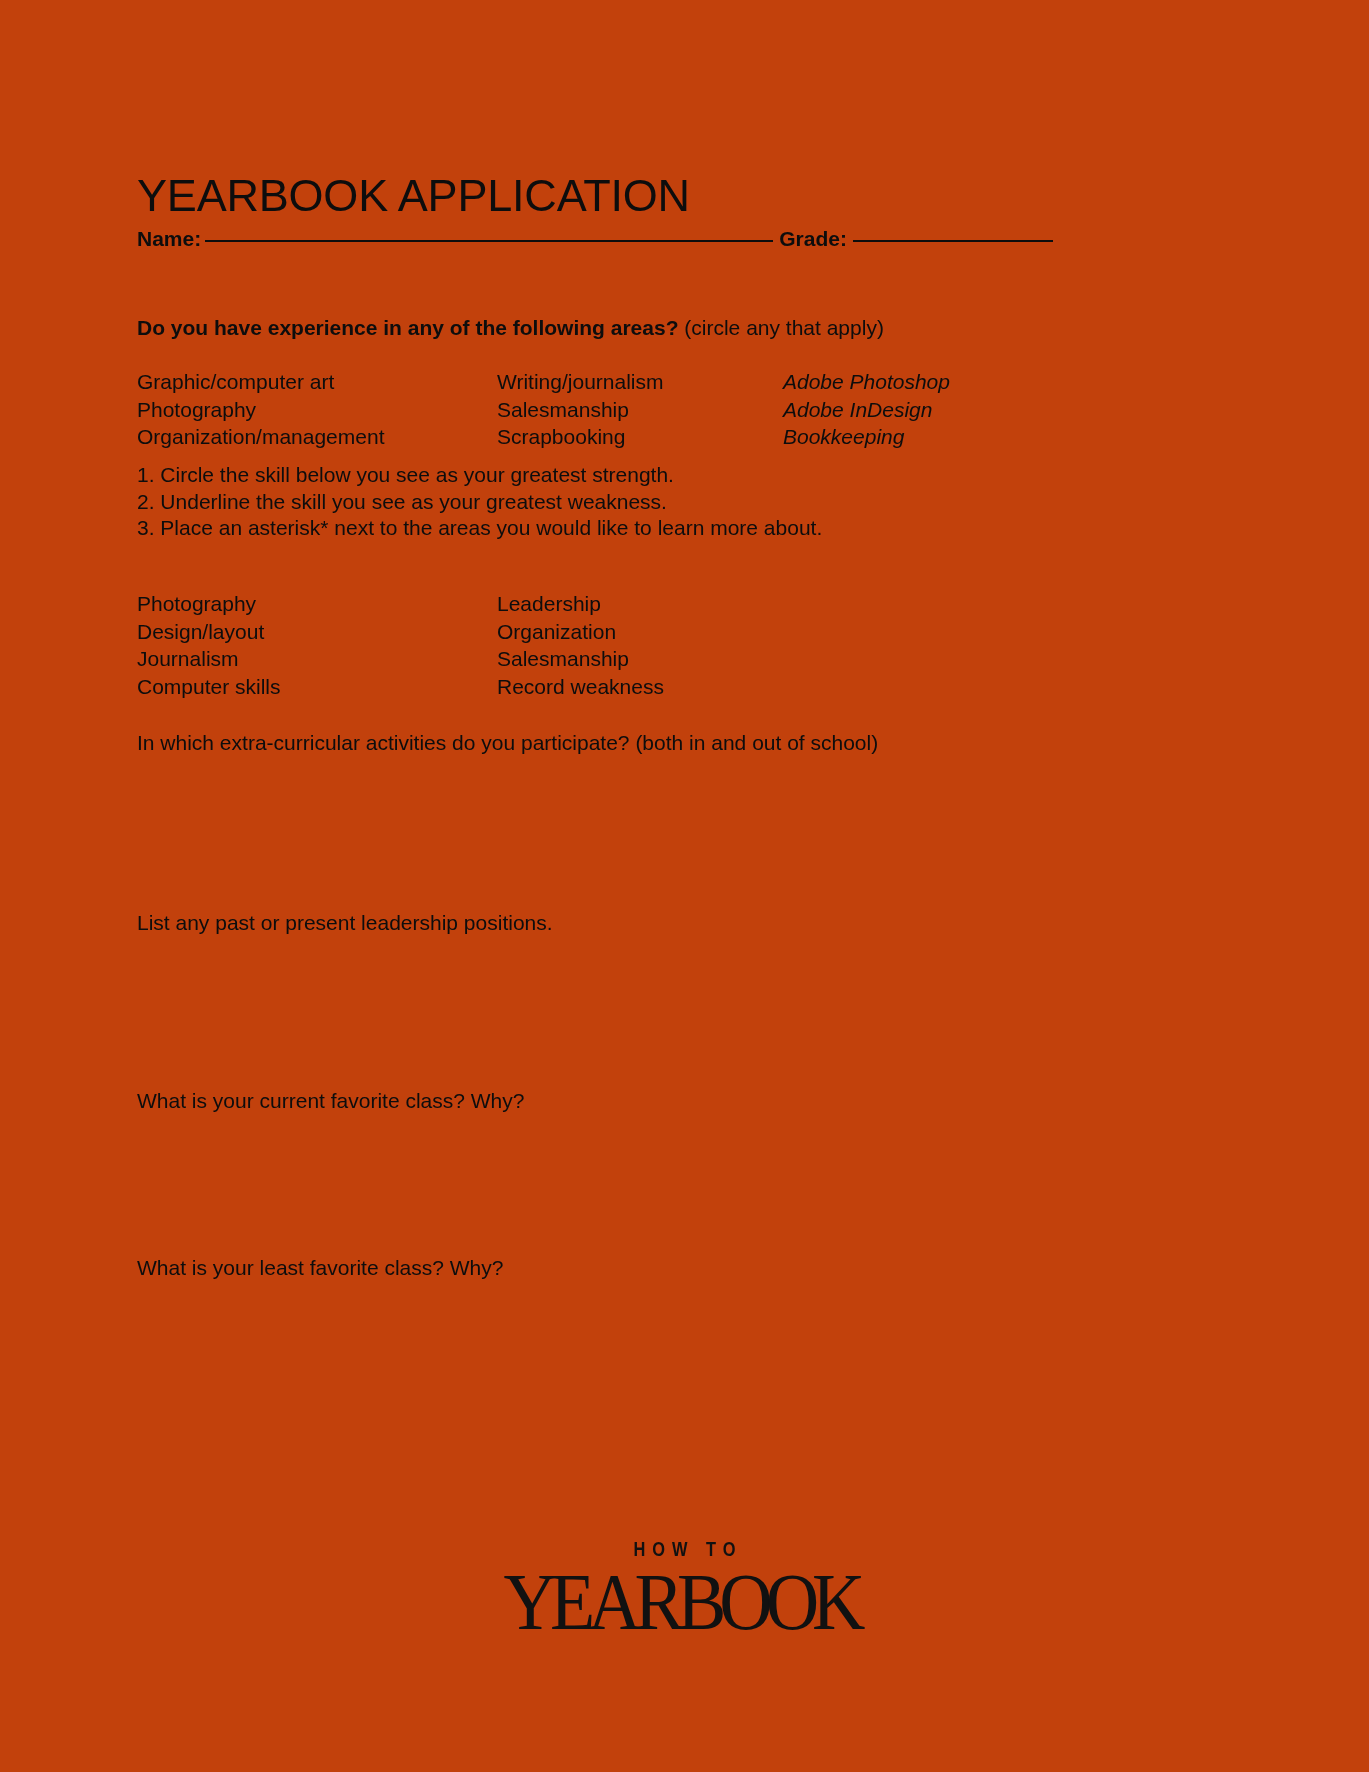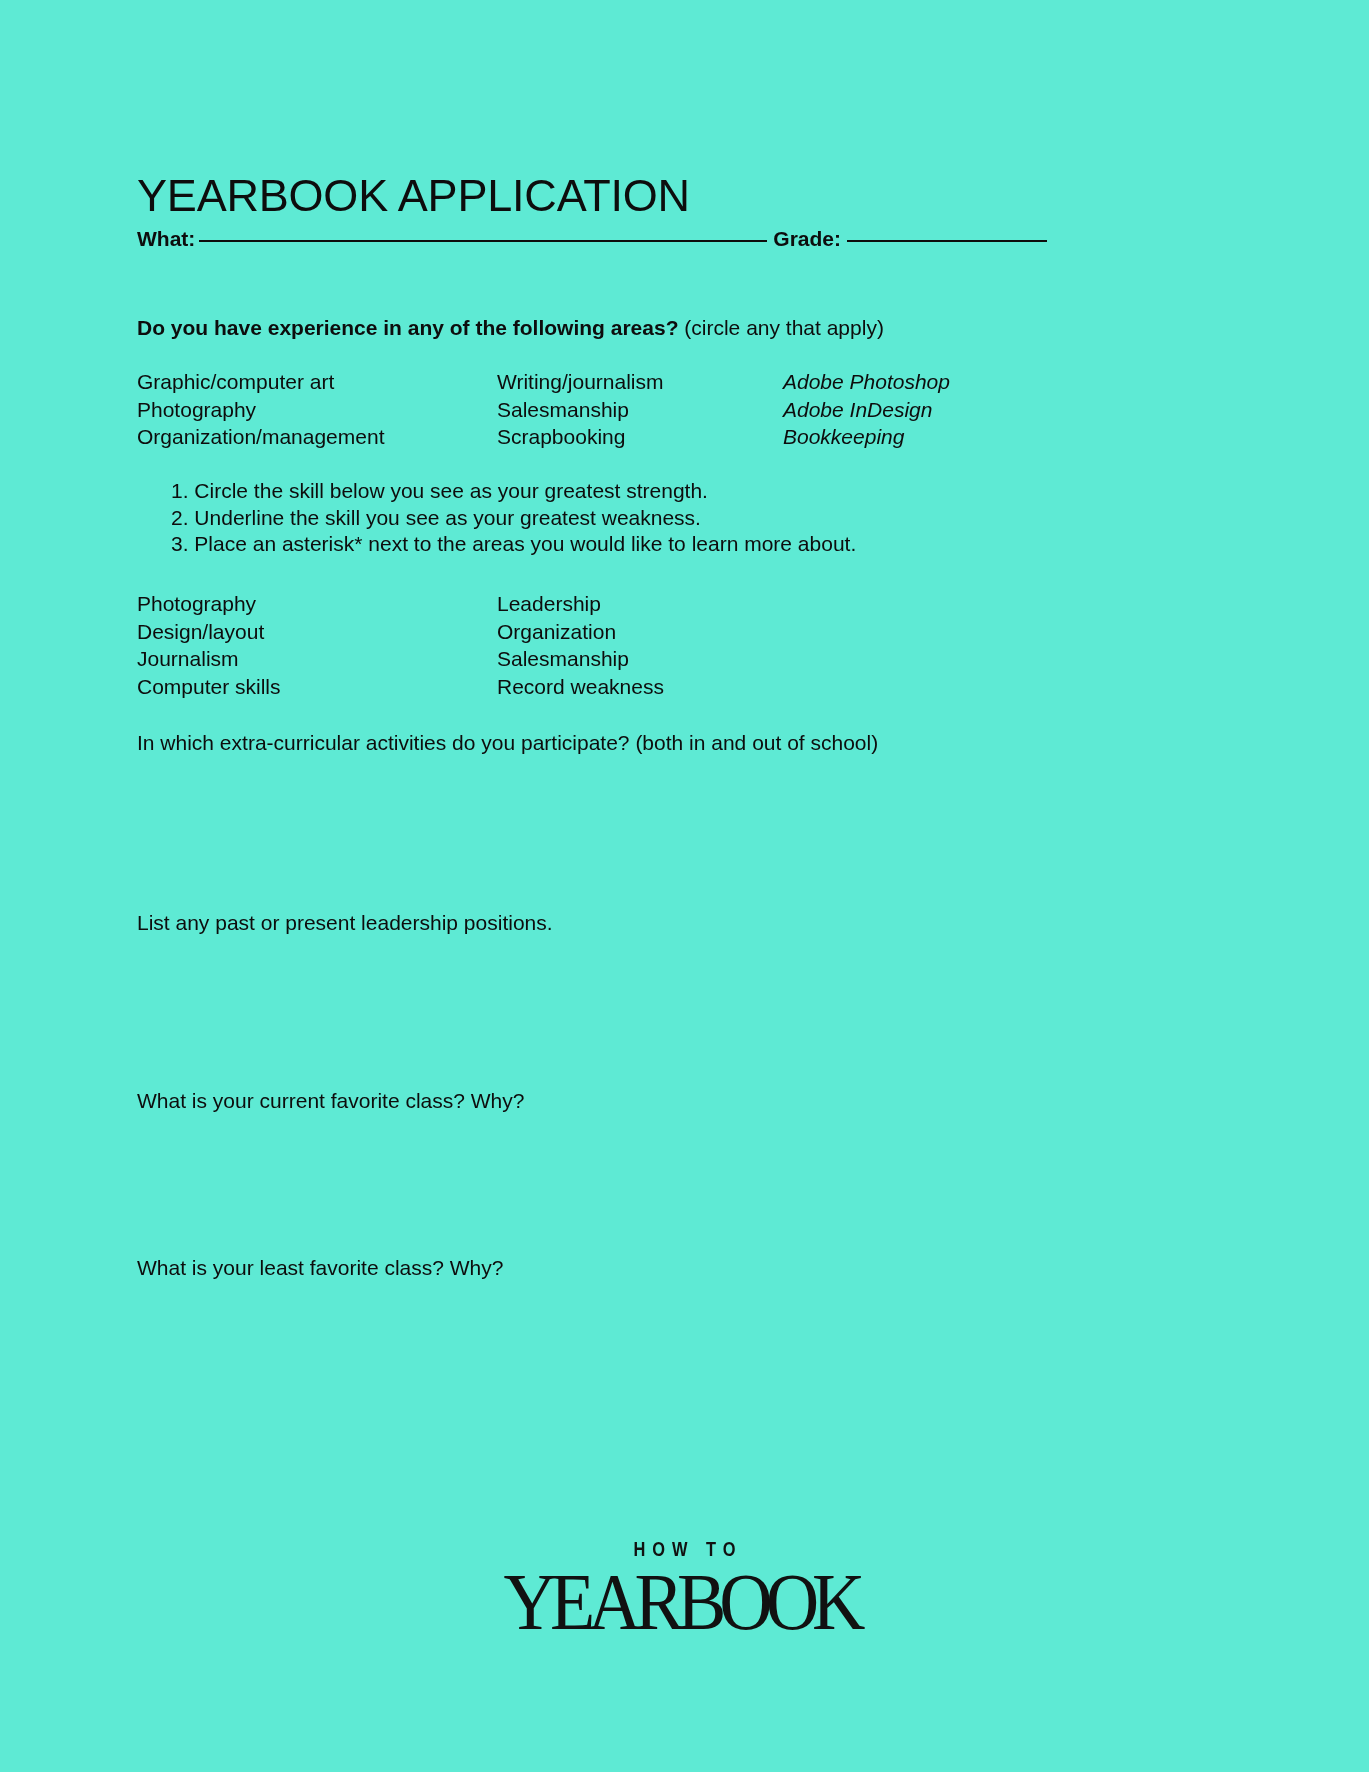--- a/index.html
+++ b/index.html
@@ -14,21 +14,21 @@
     font-family: "Liberation Sans", sans-serif;
     color: #0d0d0d;
     -webkit-font-smoothing: antialiased;
   }
 
   .page {
     position: absolute;
     left: 0; top: 0;
     width: 1369px;
     height: 1772px;
-    background: #5eead4;
+    background: #c2410c;
     overflow: hidden;
   }
 
   .content {
     position: absolute;
     left: 137px;
     top: 0;
     width: 1100px;
   }
 
@@ -136,40 +136,40 @@
 </style>
 </head>
 <body>
 
 <div class="page">
   <div class="content">
 
     <h1 class="doc-title">YEARBOOK APPLICATION</h1>
 
     <div class="nameline">
-      <span class="lbl">What:</span><span class="rule rule-name"></span><span class="lbl">Grade:</span><span class="rule rule-grade"></span>
+      <span class="lbl">Name:</span><span class="rule rule-name"></span><span class="lbl">Grade:</span><span class="rule rule-grade"></span>
     </div>
 
     <div class="para" style="top:313px;">
       <span class="bold">Do you have experience in any of the following areas?</span><span class="light"> (circle any that apply)</span>
     </div>
 
     <div class="collist cols3" style="top:368px;">
       <span class="row">
         <span class="c c1">Graphic/computer art</span><span class="c c2">Writing/journalism</span><span class="c c3">Adobe Photoshop</span>
       </span>
       <span class="row">
         <span class="c c1">Photography</span><span class="c c2">Salesmanship</span><span class="c c3">Adobe InDesign</span>
       </span>
       <span class="row">
         <span class="c c1">Organization/management</span><span class="c c2">Scrapbooking</span><span class="c c3">Bookkeeping</span>
       </span>
     </div>
 
-    <div class="steps" style="top:478px;margin-left:34px;">
+    <div class="steps" style="top:462px;">
       <span class="step">
         <span>1. </span><span class="bold">Circle</span><span> the skill below you see as your greatest strength.</span>
       </span>
       <span class="step">
         <span>2. </span><span class="uline">Underline</span><span> the skill you see as your greatest weakness.</span>
       </span>
       <span class="step">
         <span>3. </span><span>Place an asterisk* next to the areas you would like to learn more about.</span>
       </span>
     </div>

